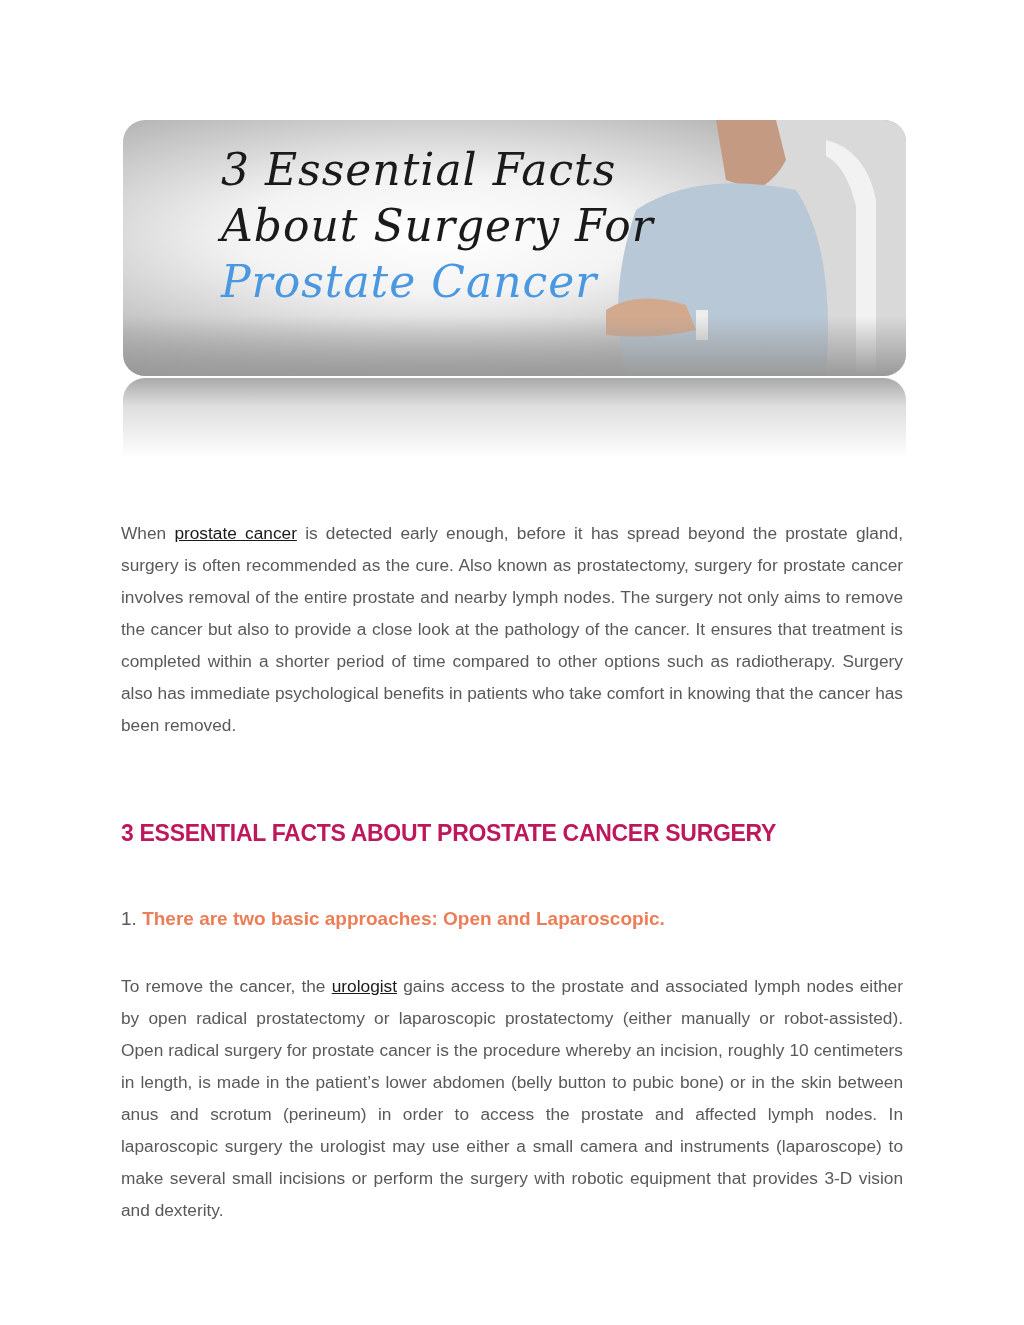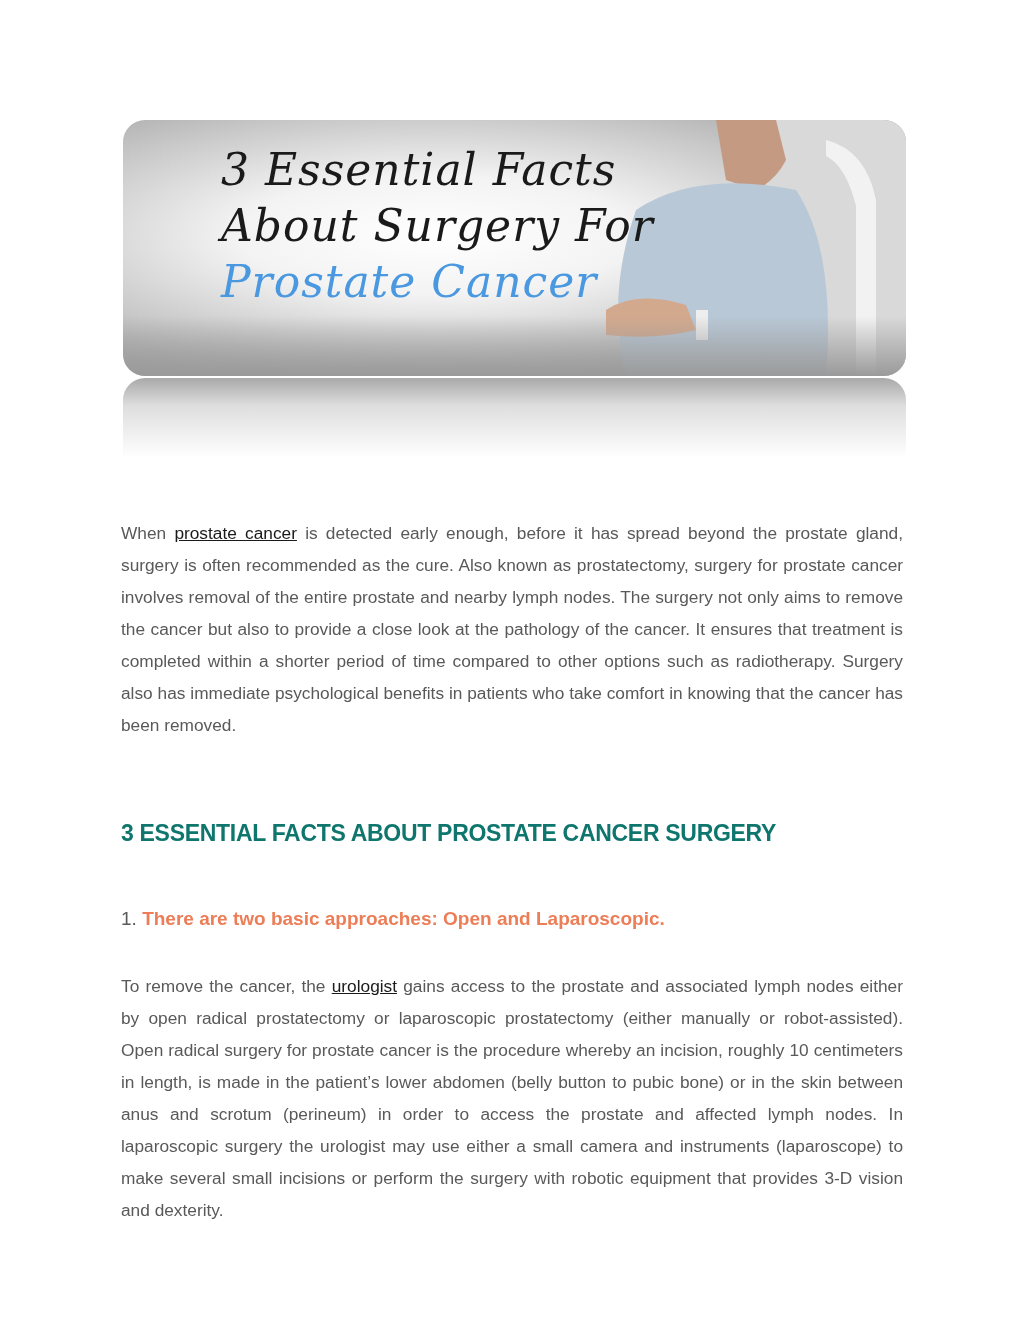--- a/index.html
+++ b/index.html
@@ -15,21 +15,21 @@
             font-style: italic; font-size: 44px; line-height: 56px; color: #1a1a1a; letter-spacing: 1px; margin-top: 12px; }
   .banner-title .l3 { color: #4a98e0; }
   .patient { position: absolute; right: 0; top: 0; width: 420px; height: 256px; }
   .hills { position: absolute; left: 0; bottom: 0; width: 100%; height: 60px;
            background: linear-gradient(to top, #9a9a9a, rgba(160,160,160,0)); }
   .para { position: absolute; left: 121px; width: 782px; font-size: 17.3px; line-height: 32px;
           color: #595959; text-align: justify; }
   .para a { color: #1a1a1a; text-decoration: underline; }
   .p1 { top: 517px; }
   .heading { position: absolute; left: 121px; top: 820px; font-size: 23px; font-weight: bold;
-             color: #0f766e; letter-spacing: -0.3px; }
+             color: #be185d; letter-spacing: -0.3px; }
   .fact-title { position: absolute; left: 121px; top: 908px; font-size: 19px; color: #595959; }
   .fact-title b { color: #ed7d56; }
   .p2 { top: 970px; }
 </style>
 </head>
 <body>
 
 <div class="banner">
   <svg class="patient" viewBox="0 0 420 256">
     <rect x="280" y="0" width="140" height="256" fill="#d9d9d9"></rect>

